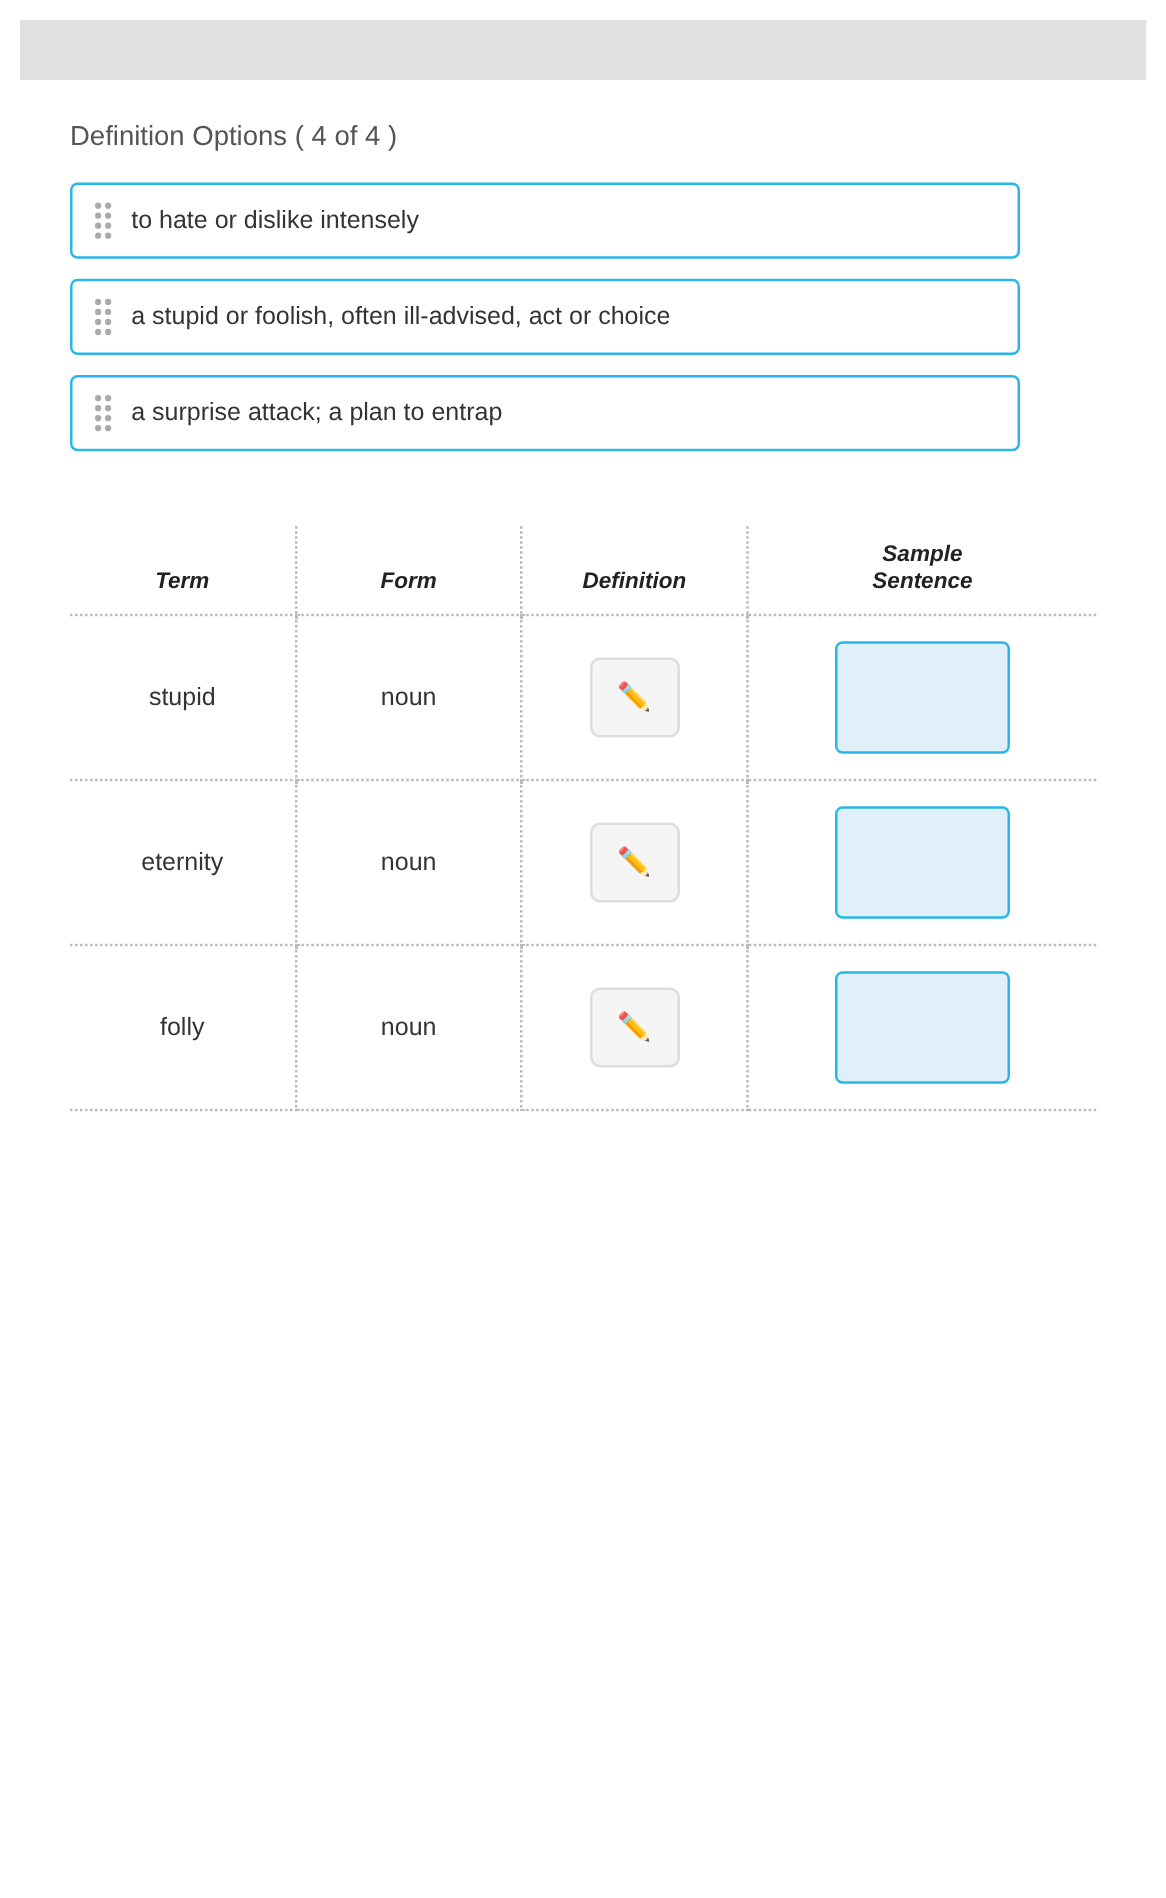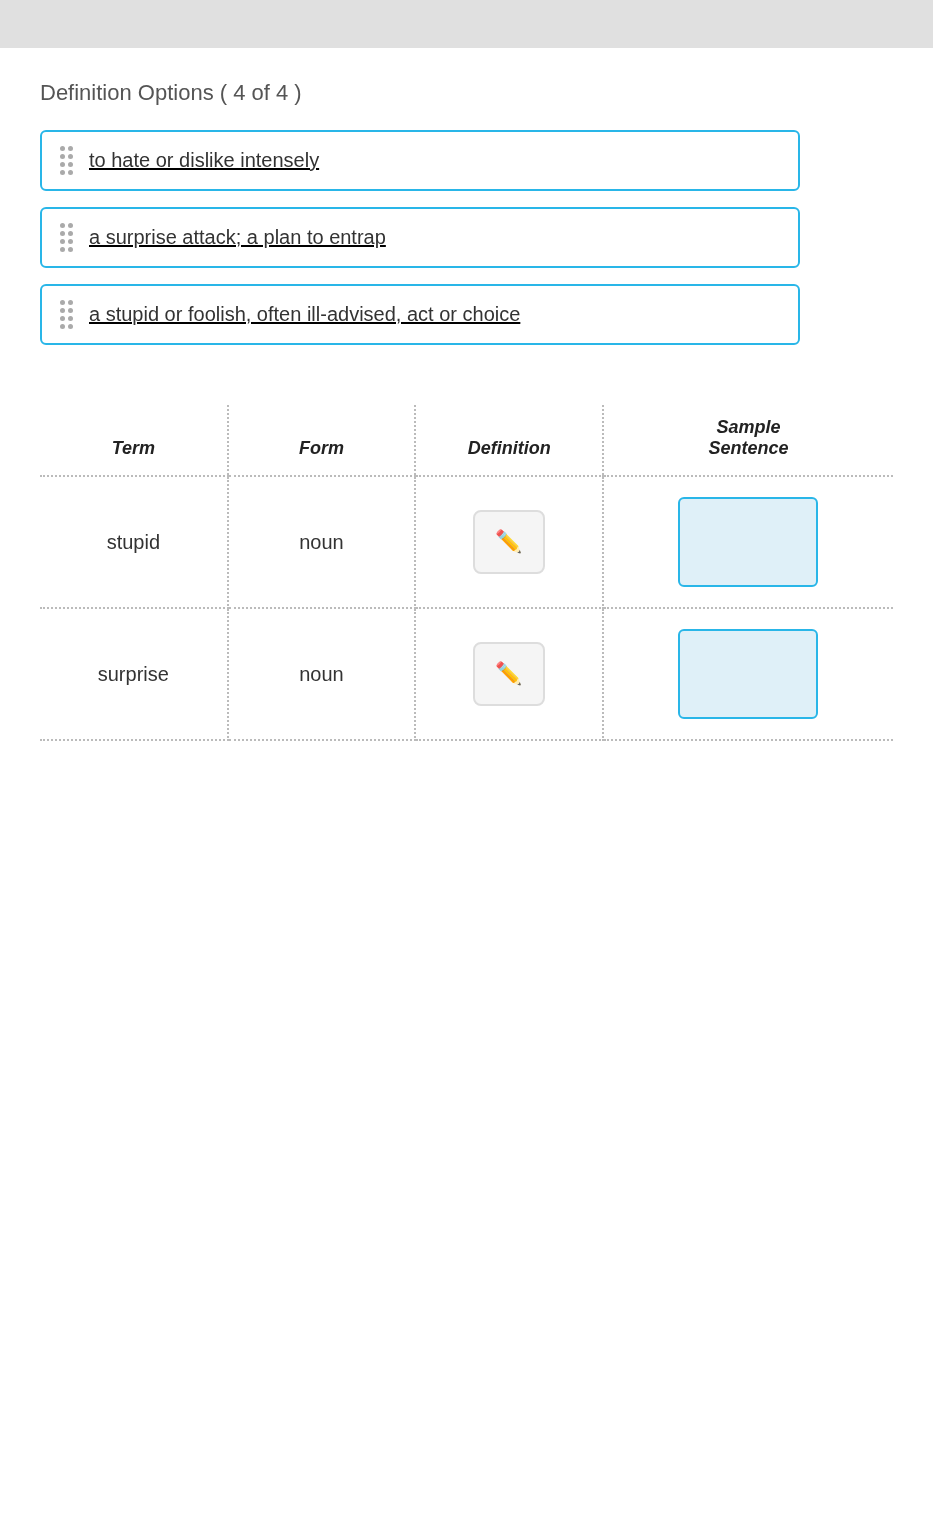--- a/index.html
+++ b/index.html
@@ -6,42 +6,41 @@
     body {
       background: #f5f5f5;
       font-family: -apple-system, BlinkMacSystemFont, 'Segoe UI', sans-serif;
       width: 933px;
       min-height: 1518px;
     }
     .page-container {
       background: #fff;
       width: 933px;
       min-height: 1518px;
-      padding: 0;
+      padding: 16px;
     }
     .top-bar {
       background: #e0e0e0;
       height: 48px;
       width: 100%;
     }
     .content {
       padding: 32px 40px 40px 40px;
     }
     .section-title {
       font-size: 22px;
       color: #555;
       margin-bottom: 24px;
       font-weight: 400;
     }
     .definition-options {
       display: flex;
       flex-direction: column;
       gap: 16px;
       margin-bottom: 60px;
-      text-decoration: underline;
     }
     .definition-option {
       display: flex;
       align-items: center;
       border: 2px solid #29b6e8;
       border-radius: 6px;
       padding: 14px 18px;
       background: #fff;
       cursor: grab;
       max-width: 760px;
@@ -171,42 +170,42 @@
             </div>
           <div class="drag-handle-row">
               <div class="drag-dot"></div>
               <div class="drag-dot"></div>
             </div>
           <div class="drag-handle-row">
               <div class="drag-dot"></div>
               <div class="drag-dot"></div>
             </div>
         </div>
-        <span class="definition-text">a surprise attack; a plan to entrap</span>
+        <span class="definition-text">a stupid or foolish, often ill-advised, act or choice</span>
       </div>
       <div class="definition-option">
         <div class="drag-handle">
           <div class="drag-handle-row">
               <div class="drag-dot"></div>
               <div class="drag-dot"></div>
             </div>
           <div class="drag-handle-row">
               <div class="drag-dot"></div>
               <div class="drag-dot"></div>
             </div>
           <div class="drag-handle-row">
               <div class="drag-dot"></div>
               <div class="drag-dot"></div>
             </div>
           <div class="drag-handle-row">
               <div class="drag-dot"></div>
               <div class="drag-dot"></div>
             </div>
         </div>
-        <span class="definition-text">a stupid or foolish, often ill-advised, act or choice</span>
+        <span class="definition-text">a surprise attack; a plan to entrap</span>
       </div>
     </div>
 
     <table class="vocabulary-table">
       <thead>
         <tr>
           <th class="col-term">
             <span>Term</span>
           </th>
           <th class="col-form">
@@ -228,28 +227,40 @@
           <td>
             <div class="definition-btn">
               <span class="pencil-icon">✏️</span>
             </div>
           </td>
           <td>
             <div class="sample-sentence-box"></div>
           </td>
         </tr>
         <tr>
-          <td>surprise</td>
+          <td>eternity</td>
           <td>noun</td>
           <td>
             <div class="definition-btn">
               <span class="pencil-icon">✏️</span>
             </div>
           </td>
           <td>
             <div class="sample-sentence-box"></div>
           </td>
         </tr>
+        <tr>
+          <td>folly</td>
+          <td>noun</td>
+          <td>
+            <div class="definition-btn">
+              <span class="pencil-icon">✏️</span>
+            </div>
+          </td>
+          <td>
+            <div class="sample-sentence-box"></div>
+          </td>
+        </tr>
       </tbody>
     </table>
 
   </div>
 </div>
 
 </body></html>

